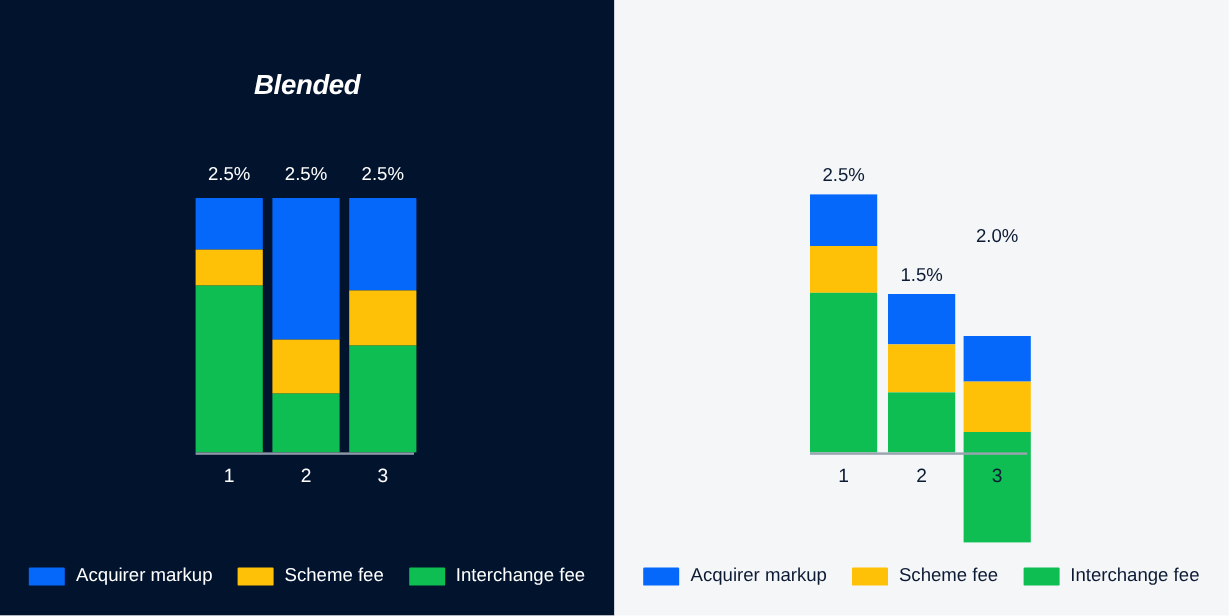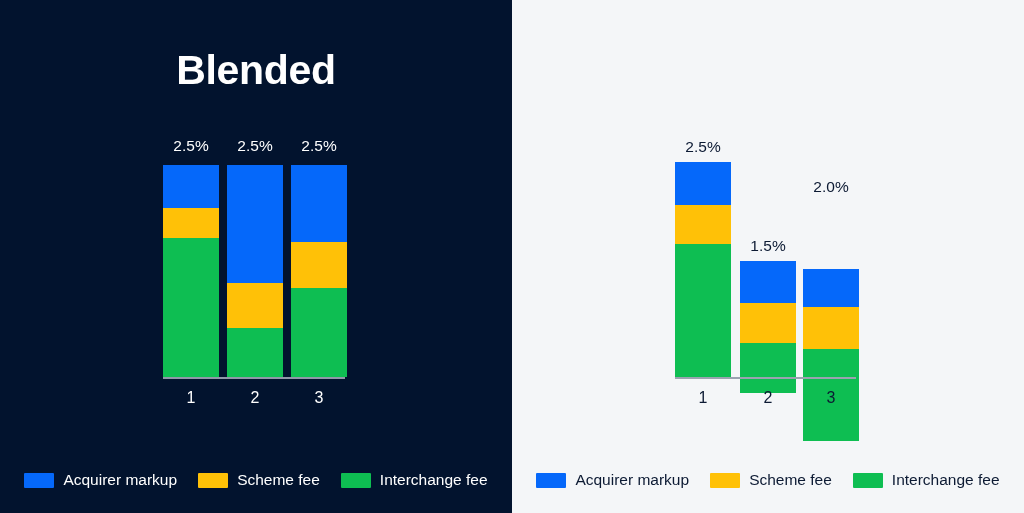--- a/index.html
+++ b/index.html
@@ -32,24 +32,25 @@
     background: #f4f6f8;
   }
 
   
   .panel-title {
     position: absolute;
     top: 50px;
     left: 0;
     width: 100%;
     text-align: center;
-    font-size: 41px;
+    font-size: 23px;
     font-weight: bold;
     letter-spacing: -0.3px;
     line-height: 40px;
+    font-style: italic;
   }
   .panel-dark .panel-title { color: #ffffff; }
   .panel-light .panel-title { color: #0c1a33; }
 
   
   .chart {
     position: absolute;
     left: 0;
     top: 0;
     width: 512px;
@@ -200,30 +201,30 @@
 
       <div class="bar-group" style="left:163px; top:0; height:377px;">
         <div class="bar-value" style="top:138px;">2.5%</div>
         <div class="bar" style="height:215px;">
           <div class="seg seg-acquirer" style="height:43px;"></div>
           <div class="seg seg-scheme" style="height:39px;"></div>
           <div class="seg seg-inter" style="height:133px;"></div>
         </div>
       </div>
 
-      <div class="bar-group" style="left:228px; top:0; height:377px;margin-top:16px;">
+      <div class="bar-group" style="left:228px; top:0; height:377px;">
         <div class="bar-value" style="top:221px;">1.5%</div>
         <div class="bar" style="height:132px;">
           <div class="seg seg-acquirer" style="height:42px;"></div>
           <div class="seg seg-scheme" style="height:40px;"></div>
           <div class="seg seg-inter" style="height:50px;"></div>
         </div>
       </div>
 
-      <div class="bar-group" style="left:291px; top:0; height:441px;">
+      <div class="bar-group" style="left:291px; top:11px; height:441px;">
         <div class="bar-value" style="top:178px;">2.0%</div>
         <div class="bar" style="height:172px;">
           <div class="seg seg-acquirer" style="height:38px;"></div>
           <div class="seg seg-scheme" style="height:42px;"></div>
           <div class="seg seg-inter" style="height:92px;"></div>
         </div>
       </div>
 
       <div class="axis-line" style="left:163px; width:181px;"></div>
 

